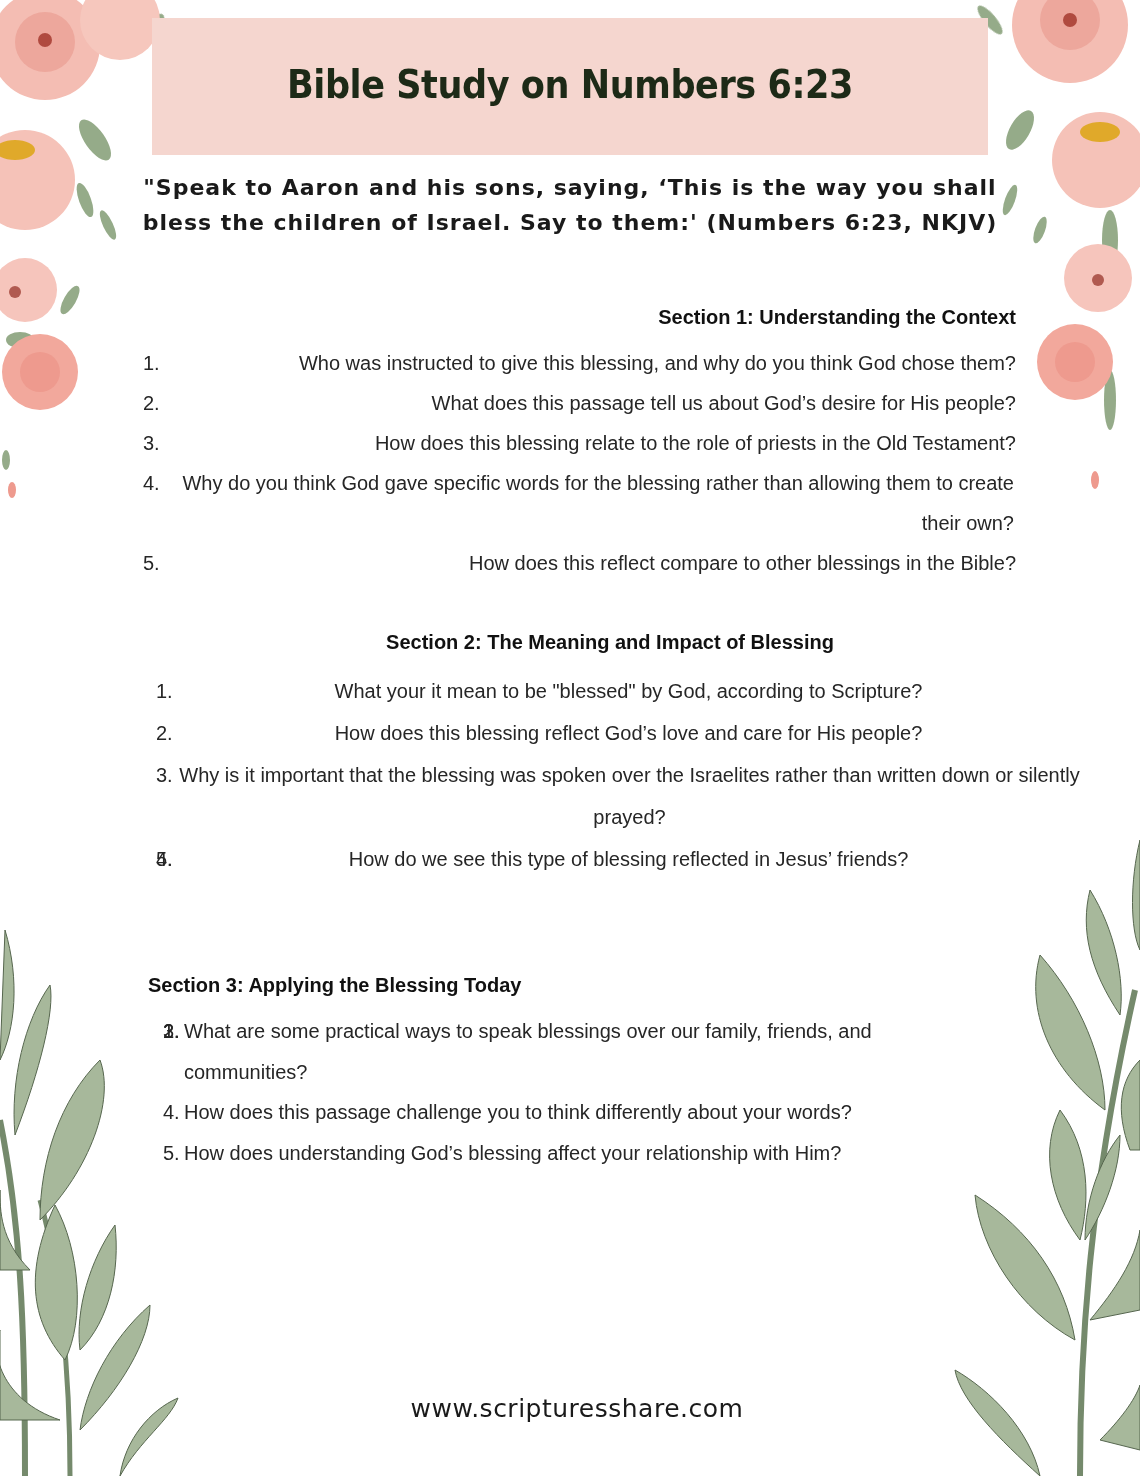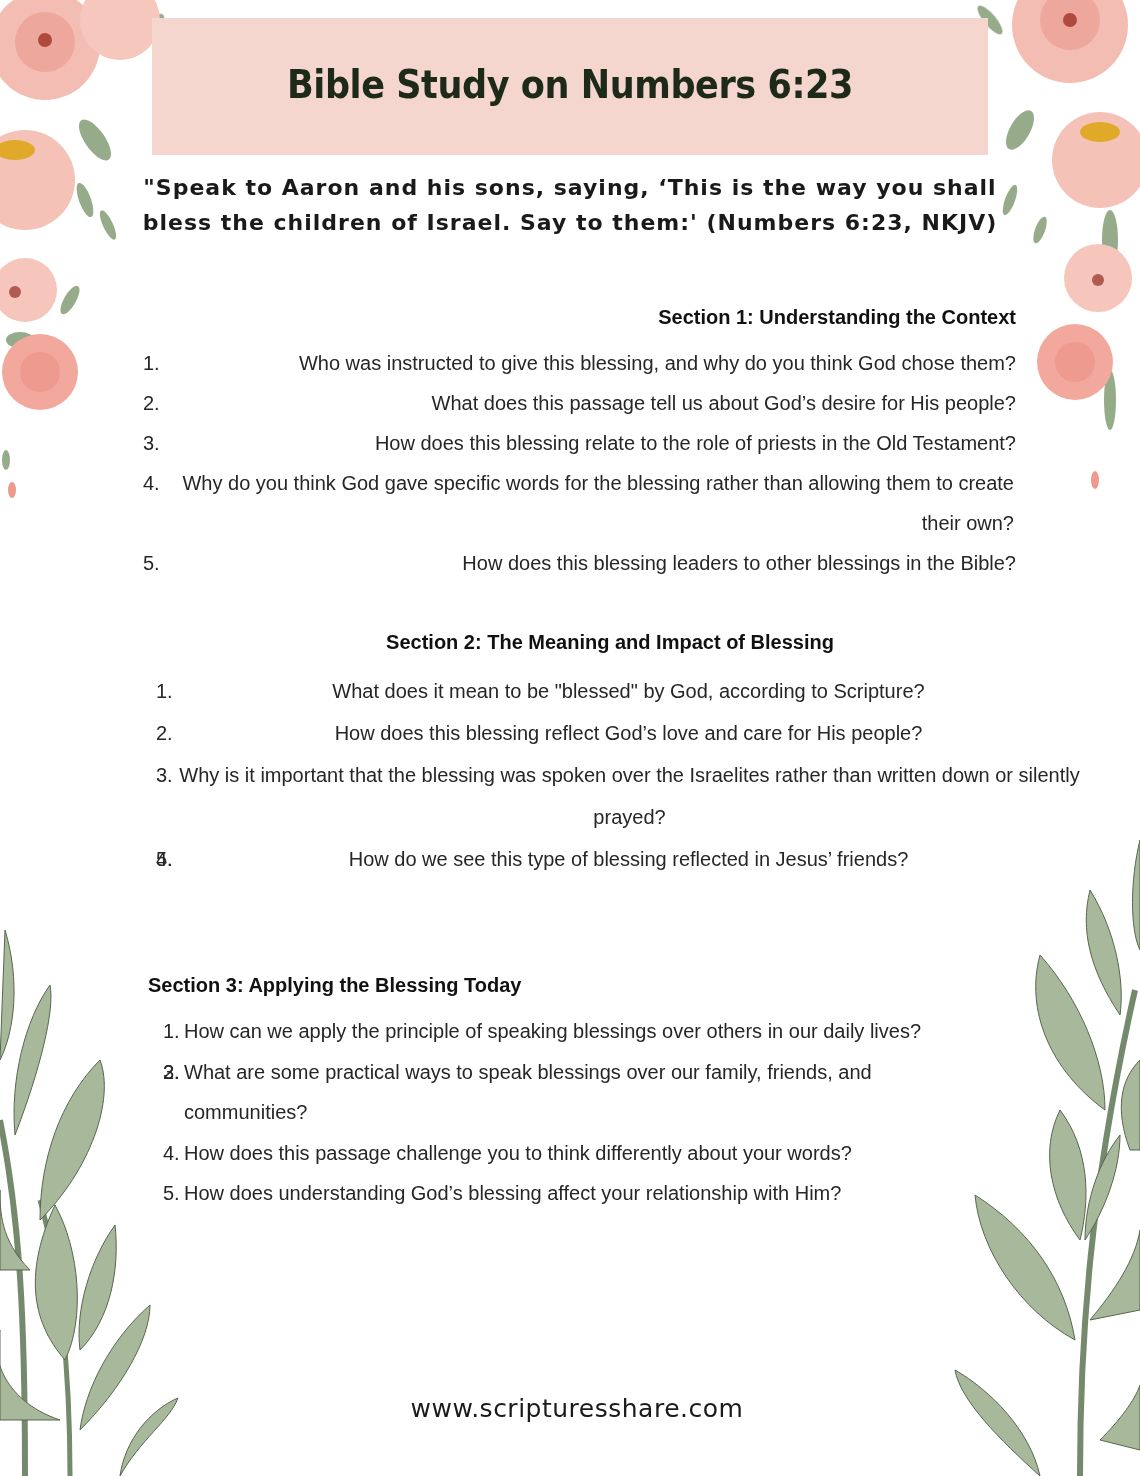--- a/index.html
+++ b/index.html
@@ -125,39 +125,39 @@
 
 <div class="verse">"Speak to Aaron and his sons, saying, ‘This is the way you shall bless the children of Israel. Say to them:' (Numbers 6:23, NKJV)</div>
 
 <div class="section" style="left:126px;top:303px;width:890px;text-align:right;">
   <h2>Section 1: Understanding the Context</h2>
   <ol style="margin-left:17px;margin-top:12px;">
     <li style="line-height:40px;"><span class="num">1.</span><span>Who was instructed to give this blessing, and why do you think God chose them?</span></li>
     <li style="line-height:40px;"><span class="num">2.</span><span>What does this passage tell us about God’s desire for His people?</span></li>
     <li style="line-height:40px;"><span class="num">3.</span><span>How does this blessing relate to the role of priests in the Old Testament?</span></li>
     <li style="line-height:40px;width:850px;"><span class="num">4.</span><span>Why do you think God gave specific words for the blessing rather than allowing them to create their own?</span></li>
-    <li style="line-height:40px;"><span class="num">5.</span><span>How does this blessing leaders to other blessings in the Bible?</span></li>
+    <li style="line-height:40px;"><span class="num">5.</span><span>How does this reflect compare to other blessings in the Bible?</span></li>
   </ol>
 </div>
 
 <div class="section" style="left:140px;top:628px;width:940px;text-align:center;">
   <h2>Section 2: The Meaning and Impact of Blessing</h2>
   <ol style="margin-left:16px;margin-top:14px;">
-    <li style="line-height:42px;"><span class="num">1.</span><span>What does it mean to be "blessed" by God, according to Scripture?</span></li>
+    <li style="line-height:42px;"><span class="num">1.</span><span>What your it mean to be "blessed" by God, according to Scripture?</span></li>
     <li style="line-height:42px;"><span class="num">2.</span><span>How does this blessing reflect God’s love and care for His people?</span></li>
     <li style="line-height:42px;width:905px;"><span class="num">3.</span><span>Why is it important that the blessing was spoken over the Israelites rather than written down or silently prayed?</span></li>
     <li style="line-height:42px;"><span class="num">4.</span></li>
     <li style="line-height:42px;"><span class="num">5.</span><span>How do we see this type of blessing reflected in Jesus’ friends?</span></li>
   </ol>
 </div>
 
 <div class="section" style="left:148px;top:971px;width:880px;">
   <h2>Section 3: Applying the Blessing Today</h2>
   <ol style="margin-left:15px;margin-top:12px;">
-    <li style="line-height:40.5px;"><span class="num">1.</span><span>How can we apply the principle of speaking blessings over others in our daily lives?</span></li>
+    <li style="line-height:40.5px;"><span class="num">1.</span></li>
     <li style="line-height:40.5px;"><span class="num">2.</span></li>
     <li style="line-height:40.5px;width:790px;"><span class="num">3.</span><span>What are some practical ways to speak blessings over our family, friends, and communities?</span></li>
     <li style="line-height:40.5px;"><span class="num">4.</span><span>How does this passage challenge you to think differently about your words?</span></li>
     <li style="line-height:40.5px;"><span class="num">5.</span><span>How does understanding God’s blessing affect your relationship with Him?</span></li>
   </ol>
 </div>
 
 <div class="footer">www.scripturesshare.com</div>
 
 </body></html>

